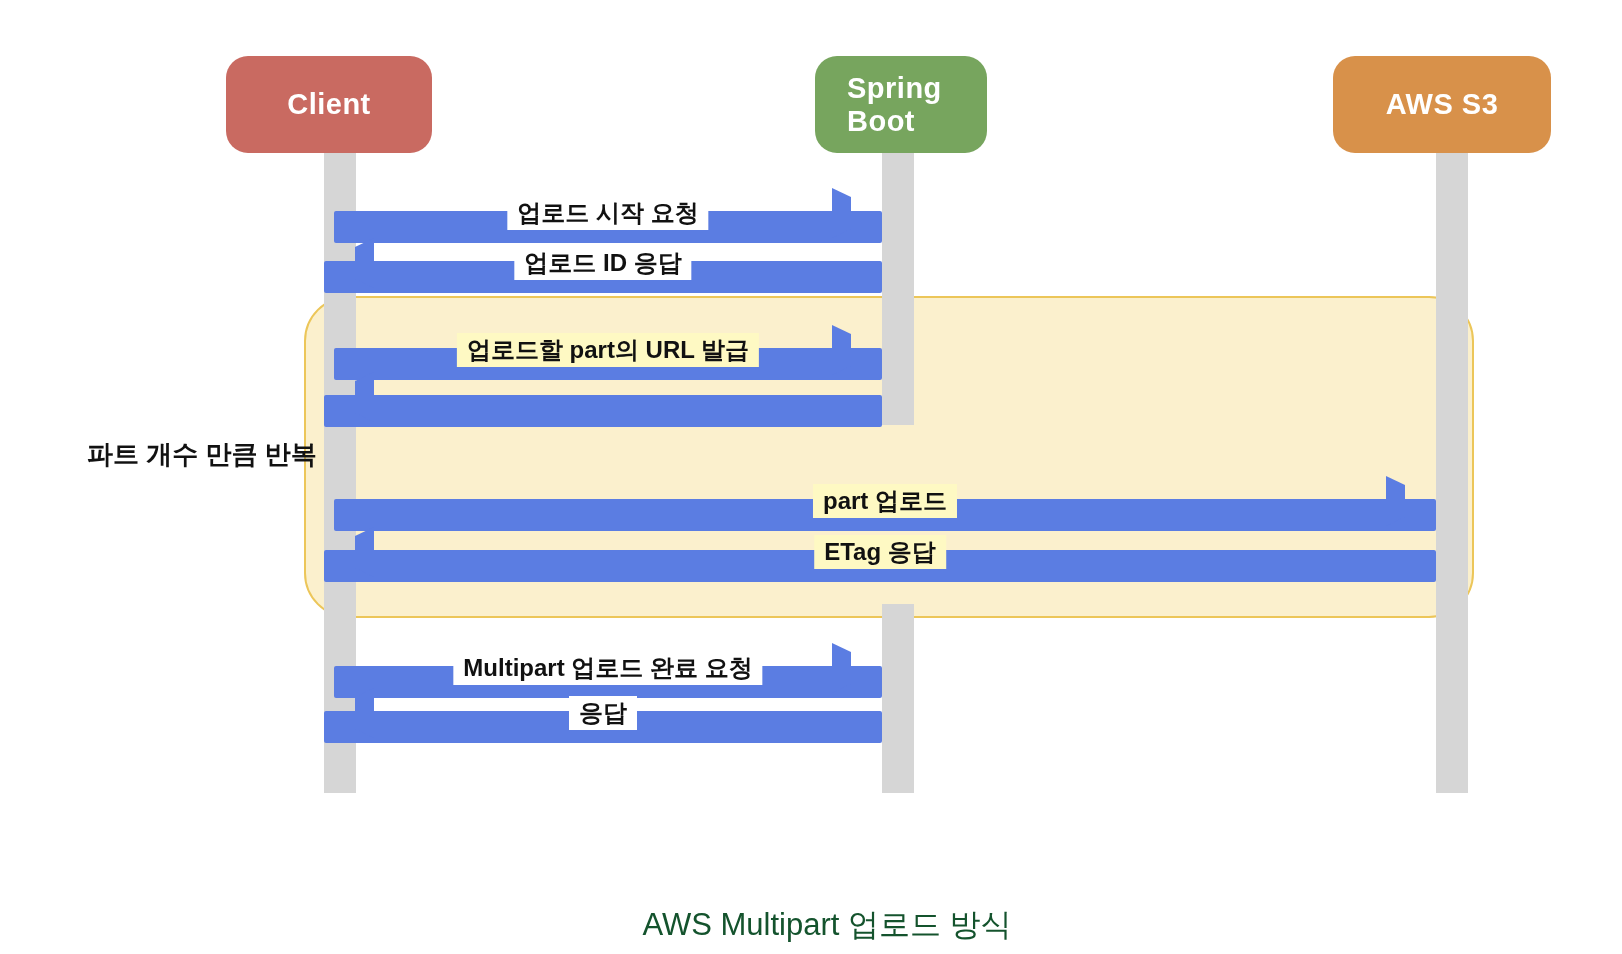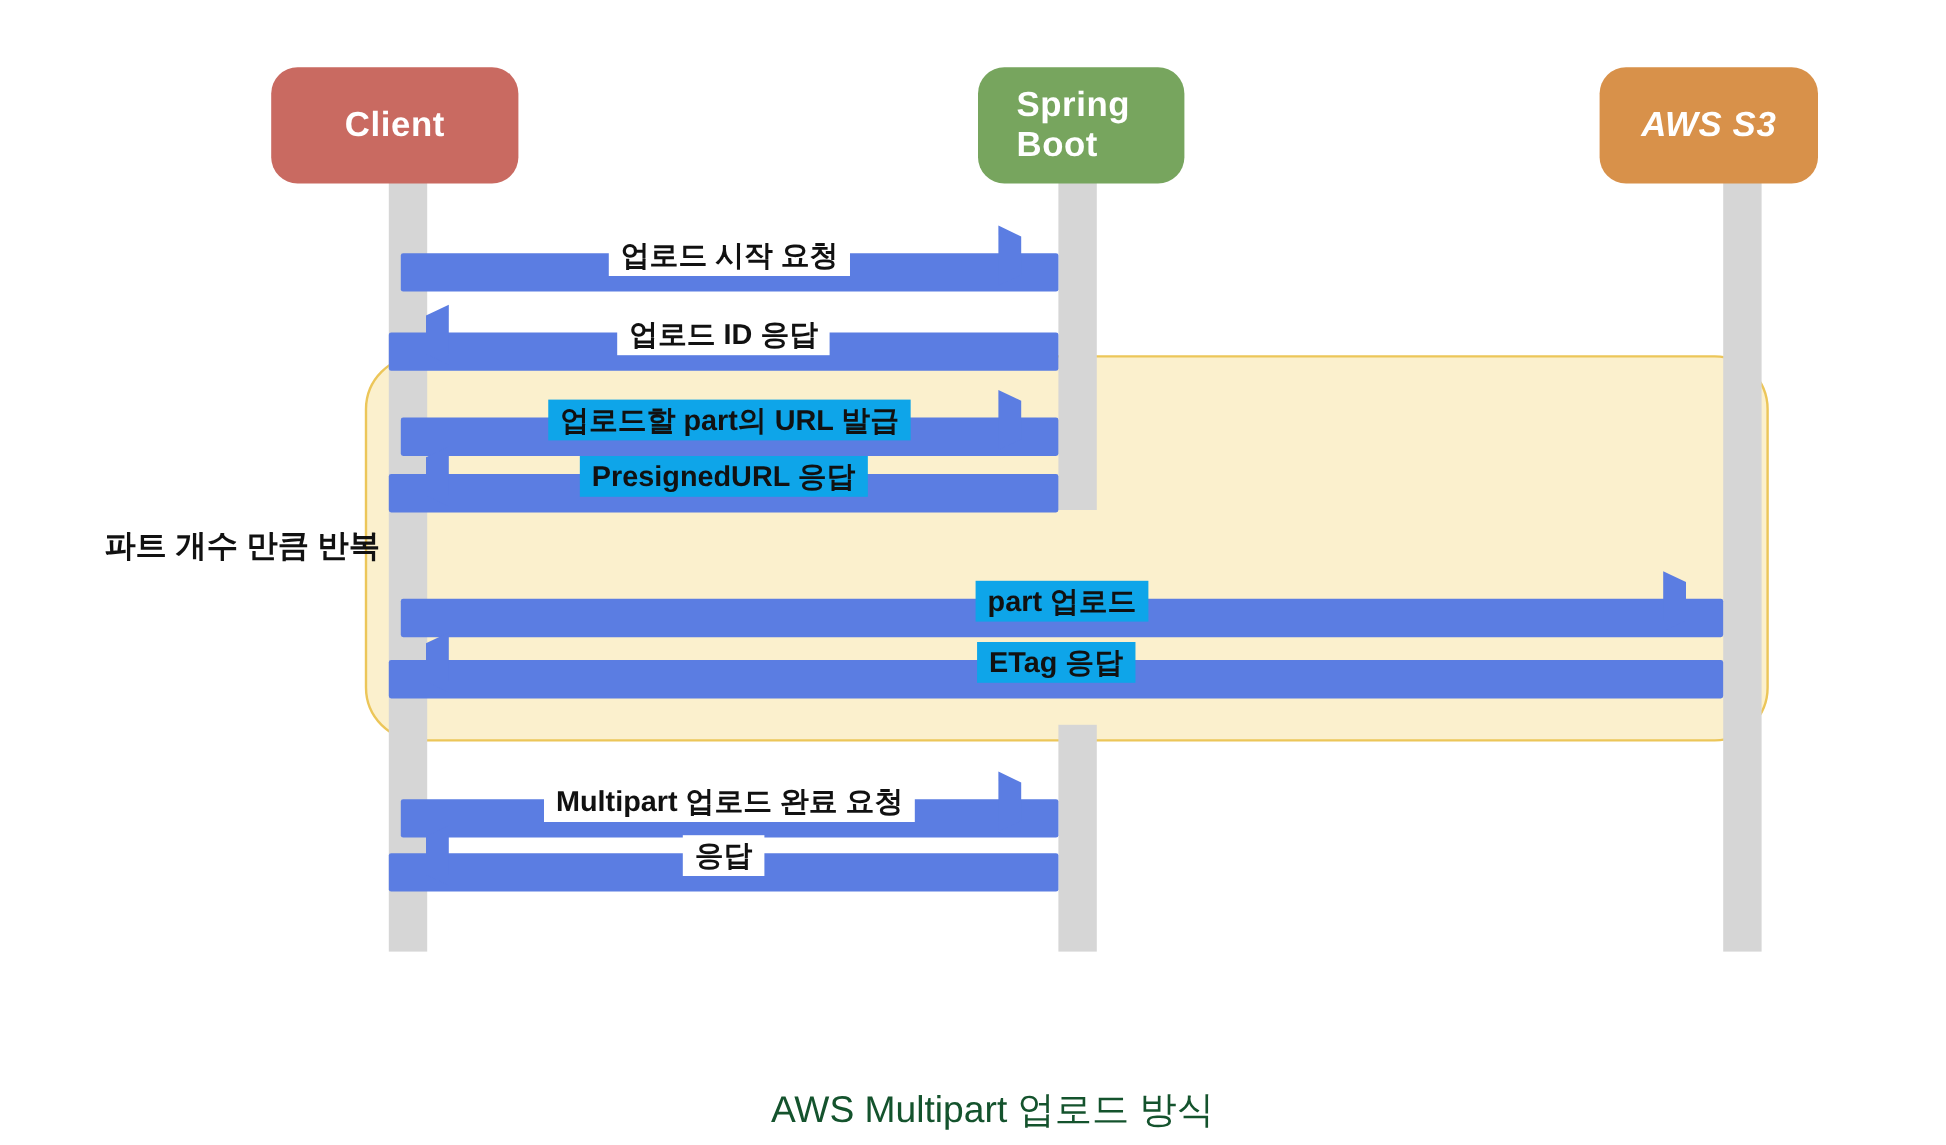--- a/index.html
+++ b/index.html
@@ -12,21 +12,21 @@
   .participant {
     position: absolute; top: 40px; height: 97px;
     border-radius: 22px;
     display: flex; align-items: center; justify-content: center;
     color: #ffffff; font-size: 29px; font-weight: bold;
     letter-spacing: 0.5px;
     z-index: 4;
   }
   .participant.client  { left: 210px;  width: 206px; background: #c96a61; }
   .participant.spring  { left: 763px;  width: 172px; background: #77a55e; margin-left: 36px; }
-  .participant.aws     { left: 1317px; width: 182px; background: #d8914a; font-style: italic; }
+  .participant.aws     { left: 1317px; width: 218px; background: #d8914a; }
 
   
   .lifeline {
     position: absolute; width: 11px; background: #d6d6d6; z-index: 2;
   }
   .lifeline.client  { left: 308px;  top: 136px; height: 641px; }
   .lifeline.spring1 { left: 866px;  top: 136px; height: 273px; }
   .lifeline.spring2 { left: 866px;  top: 588px; height: 189px; }
   .lifeline.aws     { left: 1420px; top: 136px; height: 641px; }
 
@@ -59,24 +59,24 @@
   .msg.dir-left .head {
     left: -1px; transform: translateY(-50%);
     border-top: 9px solid transparent; border-bottom: 9px solid transparent;
     border-right: 19px solid #5b7de2;
   }
   .msg .label {
     position: absolute; left: 50%; top: 50%; transform: translate(-50%, -50%);
     background: #ffffff; padding: 1px 10px;
     font-size: 24px; font-weight: bold; color: #111111; white-space: nowrap;
   }
-  .msg.in-loop .label { background: #0ea5e9; }
+  .msg.in-loop .label { background: #fef9c3; }
 
   .msg.m1 { left: 318px; top: 181px; width: 548px; }
-  .msg.m2 { left: 308px; top: 231px; width: 558px; margin-top: 16px; }
+  .msg.m2 { left: 308px; top: 231px; width: 558px; }
   .msg.m3 { left: 318px; top: 318px; width: 548px; }
   .msg.m4 { left: 308px; top: 365px; width: 558px; }
   .msg.m5 { left: 318px; top: 469px; width: 1102px; }
   .msg.m6 { left: 308px; top: 520px; width: 1112px; }
   .msg.m7 { left: 318px; top: 636px; width: 548px; }
   .msg.m8 { left: 308px; top: 681px; width: 558px; }
 
   
   .caption {
     position: absolute; left: 0; top: 872px; width: 100%;
@@ -121,21 +121,20 @@
 
   <div class="msg m3 dir-right in-loop">
     <div class="line"></div>
     <div class="head"></div>
     <span class="label">업로드할 part의 URL 발급</span>
   </div>
 
   <div class="msg m4 dir-left in-loop">
     <div class="line"></div>
     <div class="head"></div>
-    <span class="label">PresignedURL 응답</span>
   </div>
 
   <div class="msg m5 dir-right in-loop">
     <div class="line"></div>
     <div class="head"></div>
     <span class="label">part 업로드</span>
   </div>
 
   <div class="msg m6 dir-left in-loop">
     <div class="line"></div>

